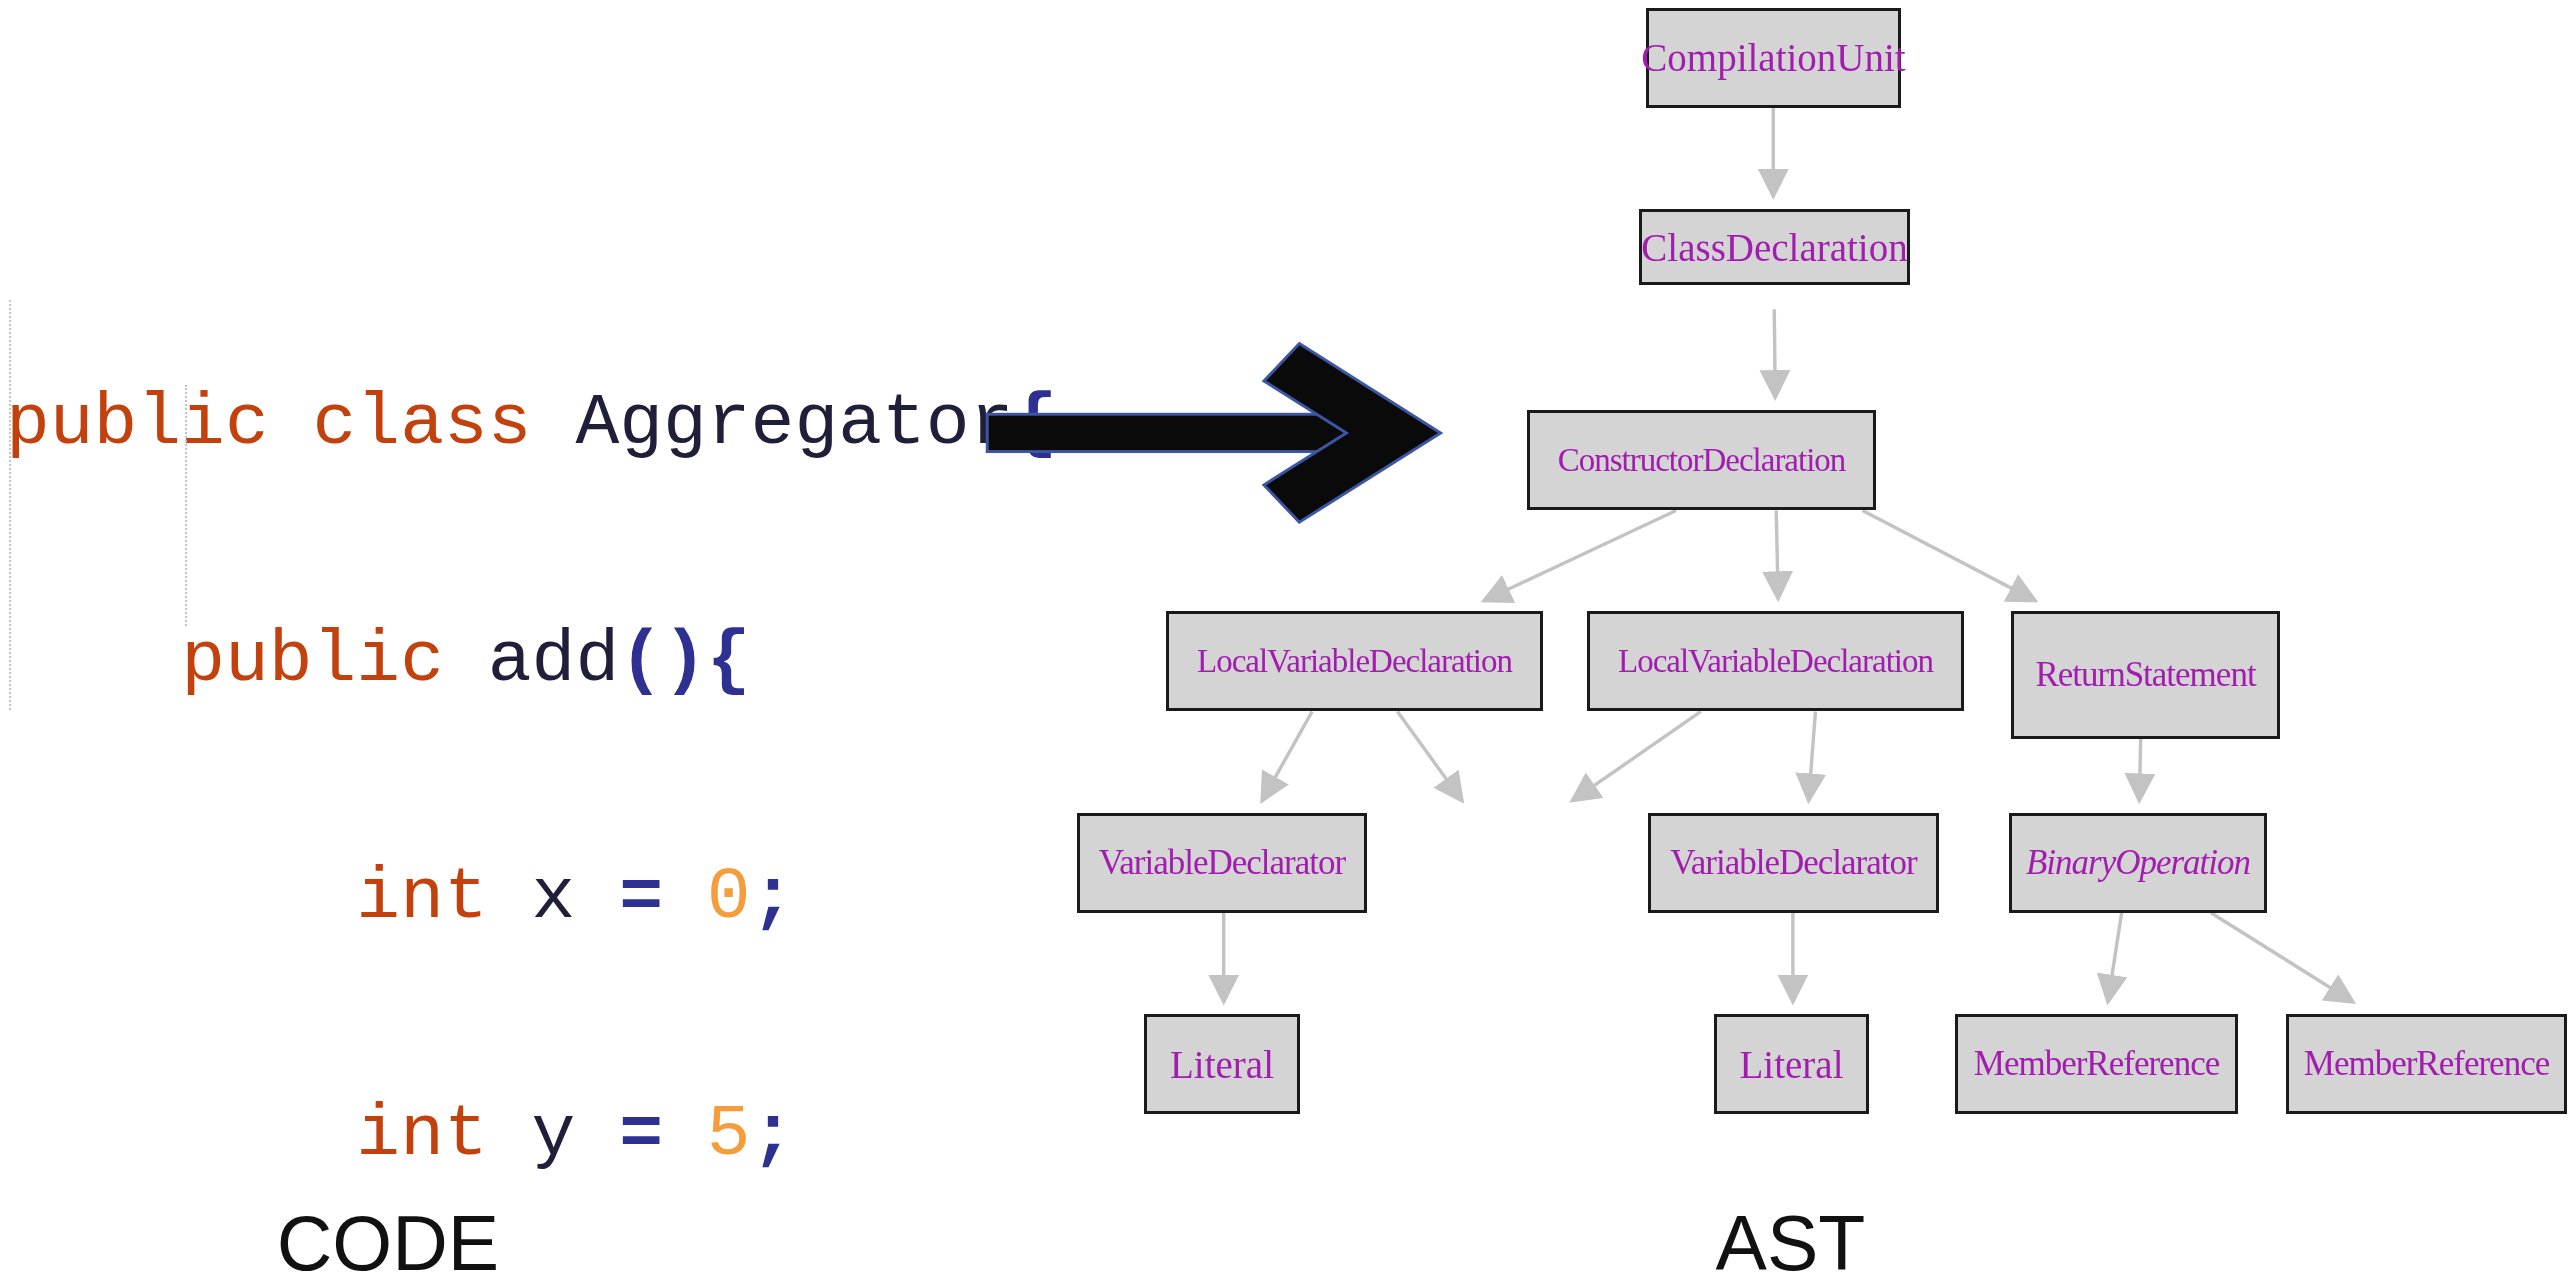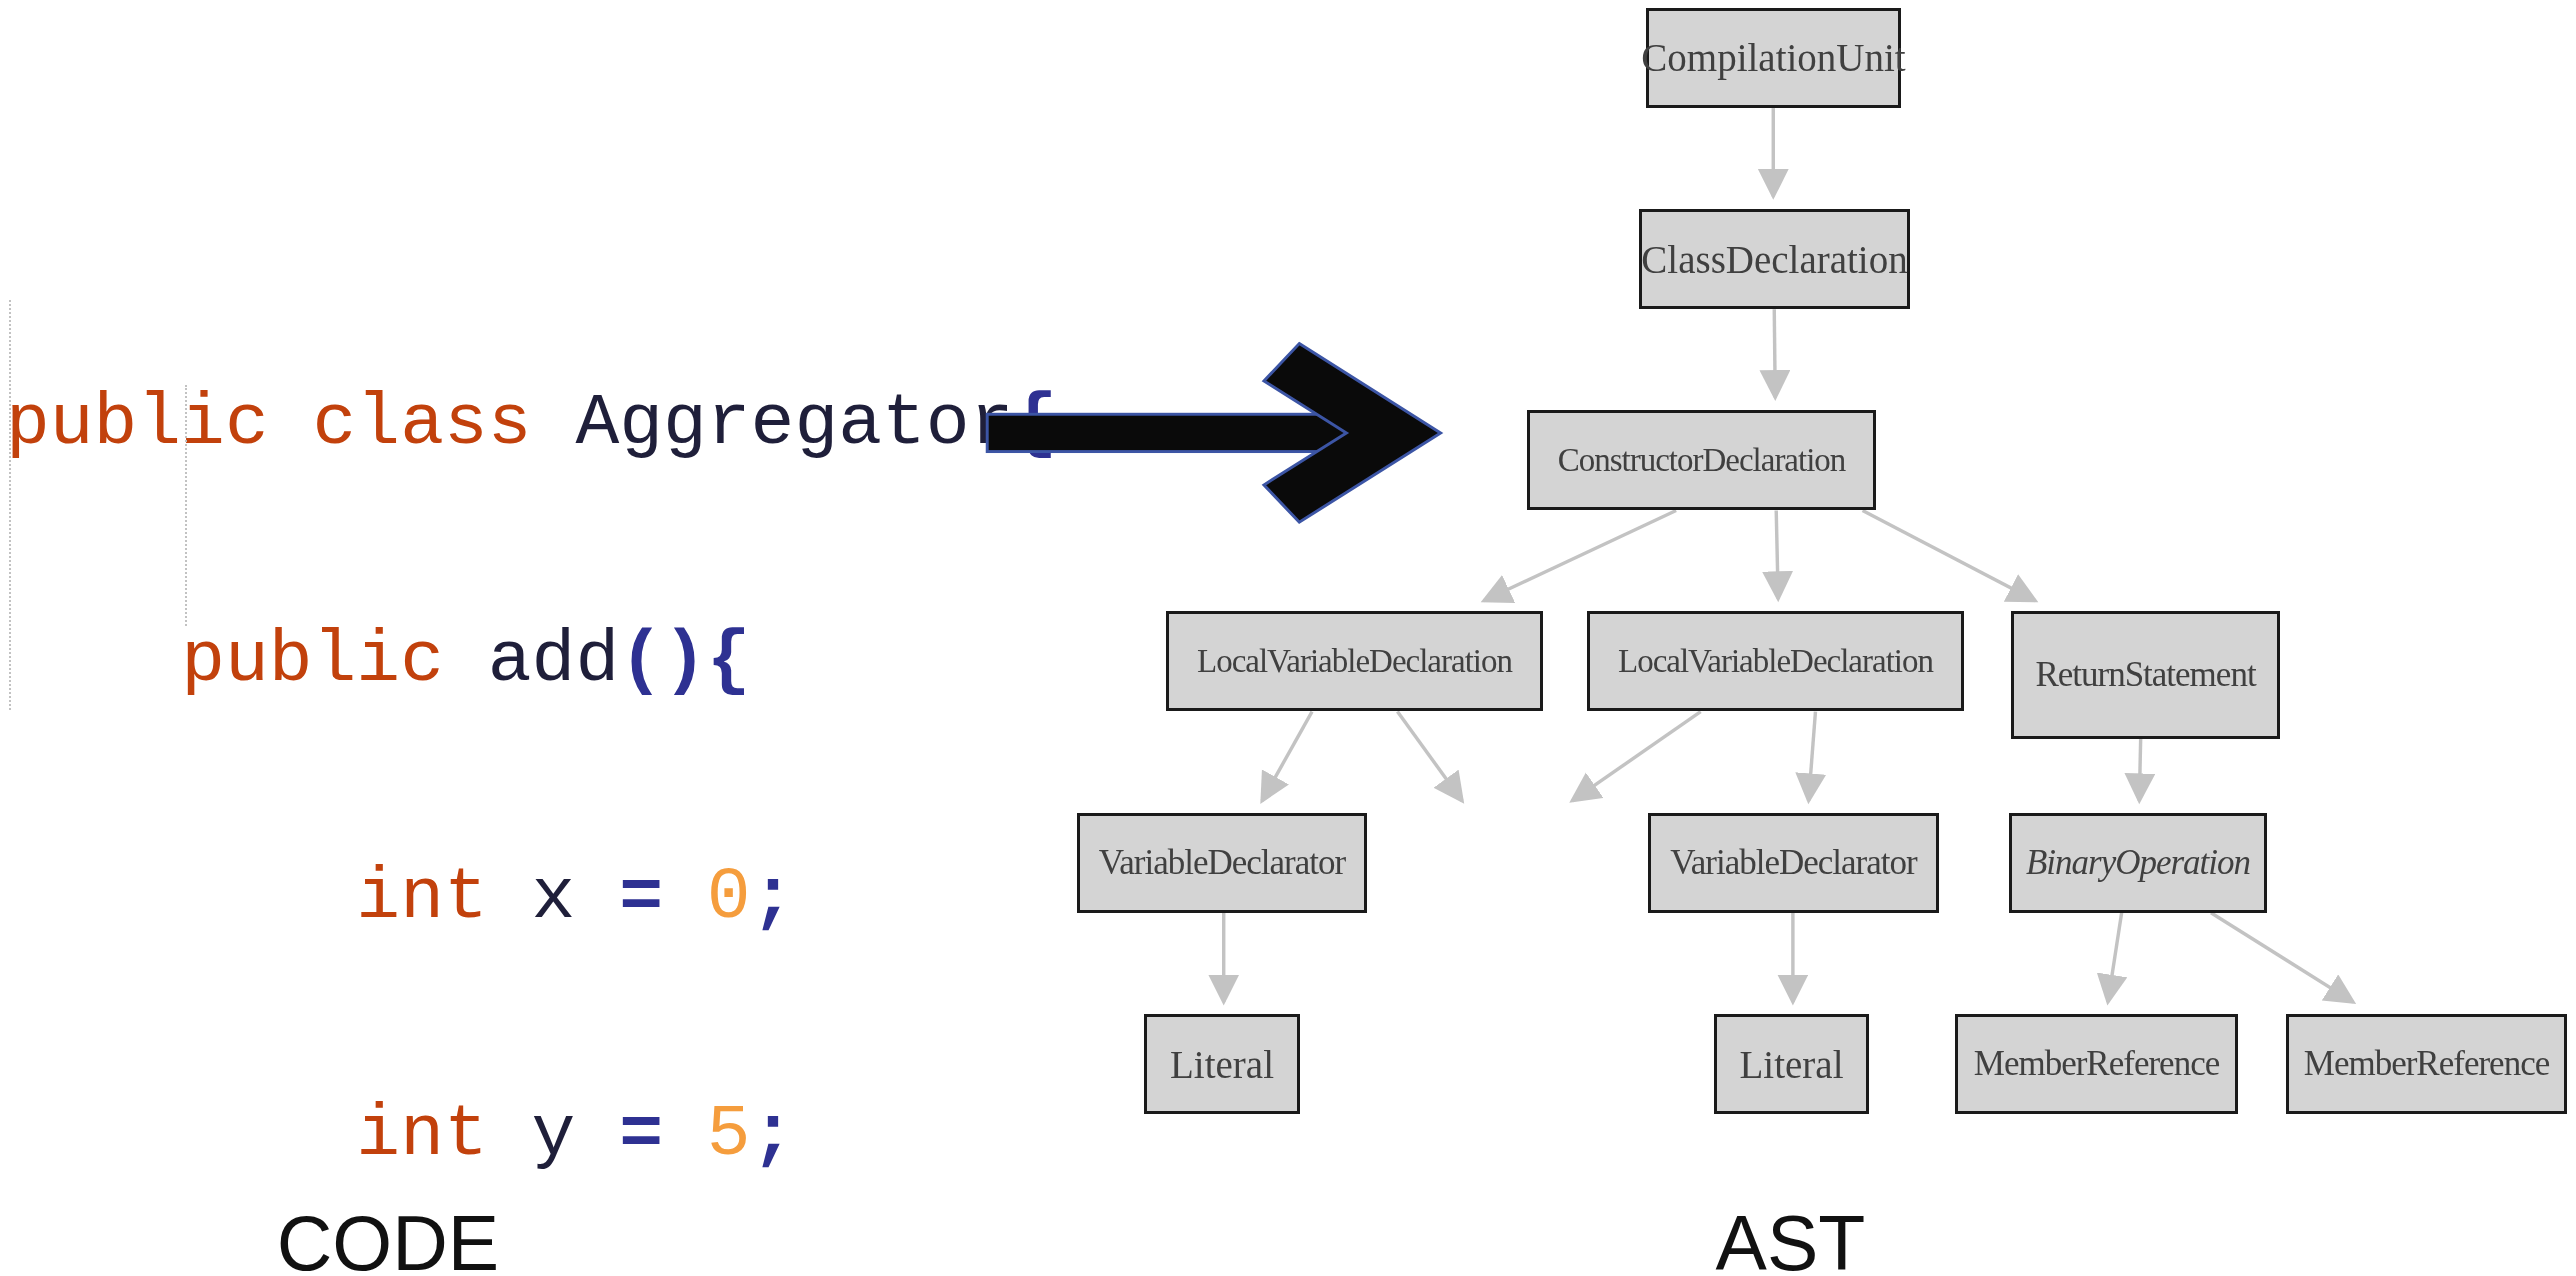--- a/index.html
+++ b/index.html
@@ -16,21 +16,21 @@
   .tok-brace{color:#2e3192;font-weight:bold;}
   .tok-op{color:#2e3192;font-weight:bold;}
   .tok-num{color:#f59d3d;}
   .indent-guide{position:absolute;width:0;border-left:2.9px dotted #c2c2c2;}
   #guide1{left:8.8px;top:300px;height:410px;}
   #guide2{left:185px;top:385px;height:241px;}
 
   
   .ast-node{position:absolute;background:#d4d4d4;border:3.9px solid #1a1a1a;
             box-sizing:border-box;display:flex;align-items:center;justify-content:center;
-            font-family:"Liberation Serif","DejaVu Serif",serif;color:#404040;
+            font-family:"Liberation Serif","DejaVu Serif",serif;color:#a21caf;
             white-space:nowrap;font-size:39px;}
   .ast-node.squeeze{font-size:33px;letter-spacing:-1px;}
   .ast-node.squeeze2{font-size:35px;letter-spacing:-1px;}
 
   
   .caption{position:absolute;top:1199px;font-size:77px;color:#111111;text-align:center;
            font-family:"Liberation Sans",sans-serif;}
   #caption-code{left:236px;width:304px;}
   #caption-ast{left:1658px;width:265px;}
 
@@ -78,21 +78,21 @@
     <line class="edge" x1="2182" y1="725" x2="2180" y2="816" marker-end="url(#ah)"></line>
     <line class="edge" x1="1247" y1="930" x2="1247" y2="1021" marker-end="url(#ah)"></line>
     <line class="edge" x1="1827" y1="930" x2="1827" y2="1021" marker-end="url(#ah)"></line>
     <line class="edge" x1="2162" y1="930" x2="2148" y2="1021" marker-end="url(#ah)"></line>
     <line class="edge" x1="2253" y1="930" x2="2398" y2="1021" marker-end="url(#ah)"></line>
   </svg>
 
   <div class="ast-node" style="left:1646px;top:7.9px;width:255px;height:100px;">
       <span>CompilationUnit</span>
     </div>
-  <div class="ast-node" style="left:1639px;top:209px;width:271px;height:100px;font-family:Liberation Serif, serif;">
+  <div class="ast-node" style="left:1639px;top:209px;width:271px;height:76px;font-family:Liberation Serif, serif;">
       <span>ClassDeclaration</span>
     </div>
   <div class="ast-node squeeze" style="left:1527px;top:410px;width:349px;height:100px;">
       <span>ConstructorDeclaration</span>
     </div>
   <div class="ast-node squeeze" style="left:1166px;top:611px;width:377px;height:100px;">
       <span>LocalVariableDeclaration</span>
     </div>
   <div class="ast-node squeeze" style="left:1587px;top:611px;width:377px;height:100px;">
       <span>LocalVariableDeclaration</span>

